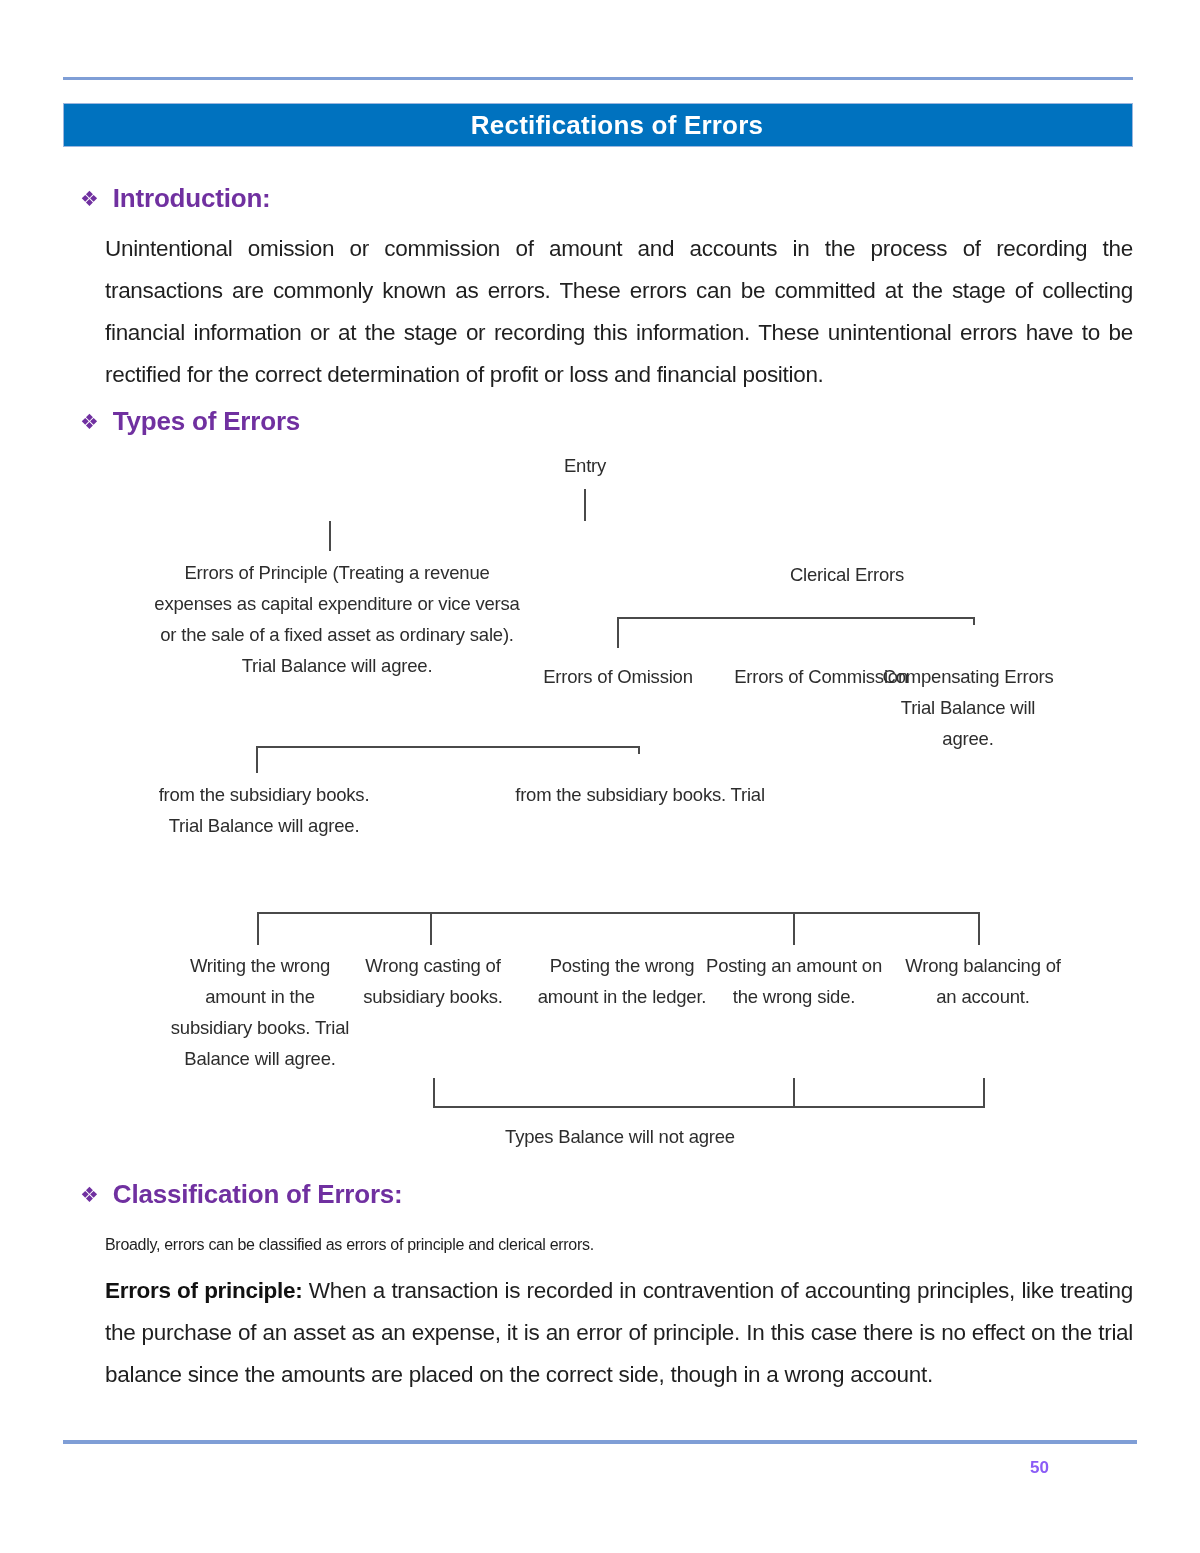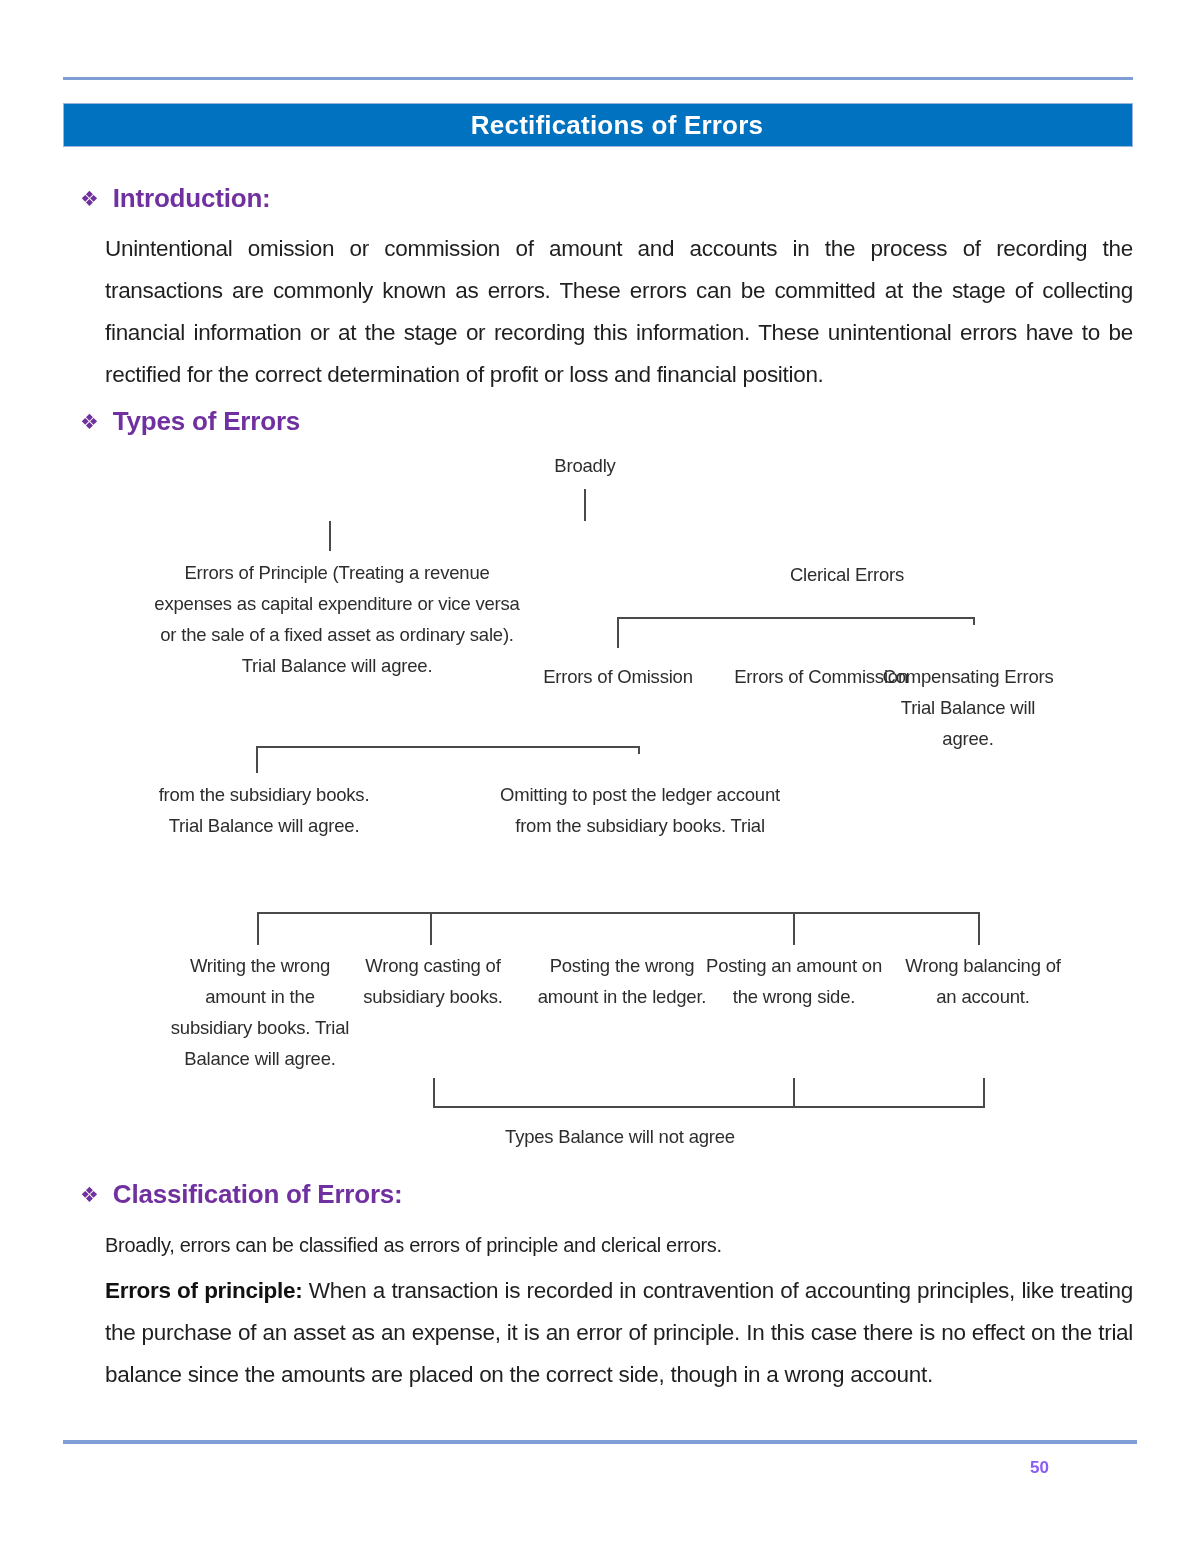--- a/index.html
+++ b/index.html
@@ -18,21 +18,21 @@
   .heading{position:absolute;display:flex;align-items:baseline;gap:14px;}
   .heading .bullet{color:#7030a0;font-size:21px;transform:translateY(-1px);}
   .heading .htext{color:#7030a0;font-weight:bold;font-size:26px;letter-spacing:-0.2px;}
   .body-par{
     position:absolute;left:105px;width:1028px;
     font-size:22.5px;line-height:42px;letter-spacing:-0.3px;
     text-align:justify;color:#1f1f1f;
   }
   .body-line{
     position:absolute;left:105px;width:1028px;
-    font-size:20px;line-height:30px;letter-spacing:-0.3px;color:#1f1f1f;
+    font-size:16px;line-height:30px;letter-spacing:-0.3px;color:#1f1f1f;
   }
   .blead{font-weight:bold;color:#111111;}
   
   .dnode{position:absolute;text-align:center;font-size:18.5px;line-height:31px;
          letter-spacing:-0.2px;color:#2d2d2d;}
   .dnode .dline{white-space:nowrap;}
   .hline{position:absolute;height:2px;background:#4a4a4a;}
   .vline{position:absolute;width:2px;background:#4a4a4a;}
   .pageno{position:absolute;left:1030px;top:1458px;width:107px;text-align:left;
           color:#8b5cf6;font-weight:bold;font-size:17px;}
@@ -56,21 +56,21 @@
   <div class="body-par" style="top:228px;">Unintentional omission or commission of amount and accounts in the process of recording the transactions are commonly known as errors. These errors can be committed at the stage of collecting financial information or at the stage or recording this information. These unintentional errors have to be rectified for the correct determination of profit or loss and financial position.</div>
 
   <div class="heading" style="left:80px;top:406px;">
     <span class="bullet">❖</span>
     <span class="htext">Types of Errors</span>
   </div>
 
   <div class="abs" style="left:0;top:0;width:1200px;height:1553px;">
 
     <div class="dnode" style="left:510px;top:450px;width:150px;">
-      <div class="dline">Broadly</div>
+      <div class="dline">Entry</div>
     </div>
     <div class="vline" style="left:584px;top:489px;height:32px;"></div>
 
     <div class="vline" style="left:329px;top:521px;height:30px;"></div>
 
     <div class="dnode" style="left:107px;top:557px;width:460px;">
       <div class="dline">Errors of Principle (Treating a revenue</div>
       <div class="dline">expenses as capital expenditure or vice versa</div>
       <div class="dline">or the sale of a fixed asset as ordinary sale).</div>
       <div class="dline">Trial Balance will agree.</div>
@@ -98,21 +98,20 @@
 
     <div class="hline" style="left:256px;top:746px;width:384px;"></div>
     <div class="vline" style="left:256px;top:746px;height:27px;"></div>
     <div class="vline" style="left:638px;top:746px;height:8px;"></div>
 
     <div class="dnode" style="left:124px;top:779px;width:280px;">
       <div class="dline">from the subsidiary books.</div>
       <div class="dline">Trial Balance will agree.</div>
     </div>
     <div class="dnode" style="left:470px;top:779px;width:340px;">
-      <div class="dline">Omitting to post the ledger account</div>
       <div class="dline">from the subsidiary books. Trial</div>
     </div>
 
     <div class="hline" style="left:257px;top:912px;width:723px;"></div>
     <div class="vline" style="left:257px;top:912px;height:33px;"></div>
     <div class="vline" style="left:430px;top:912px;height:33px;"></div>
     <div class="vline" style="left:793px;top:912px;height:33px;"></div>
     <div class="vline" style="left:978px;top:912px;height:33px;"></div>
 
     <div class="dnode" style="left:150px;top:950px;width:220px;">

